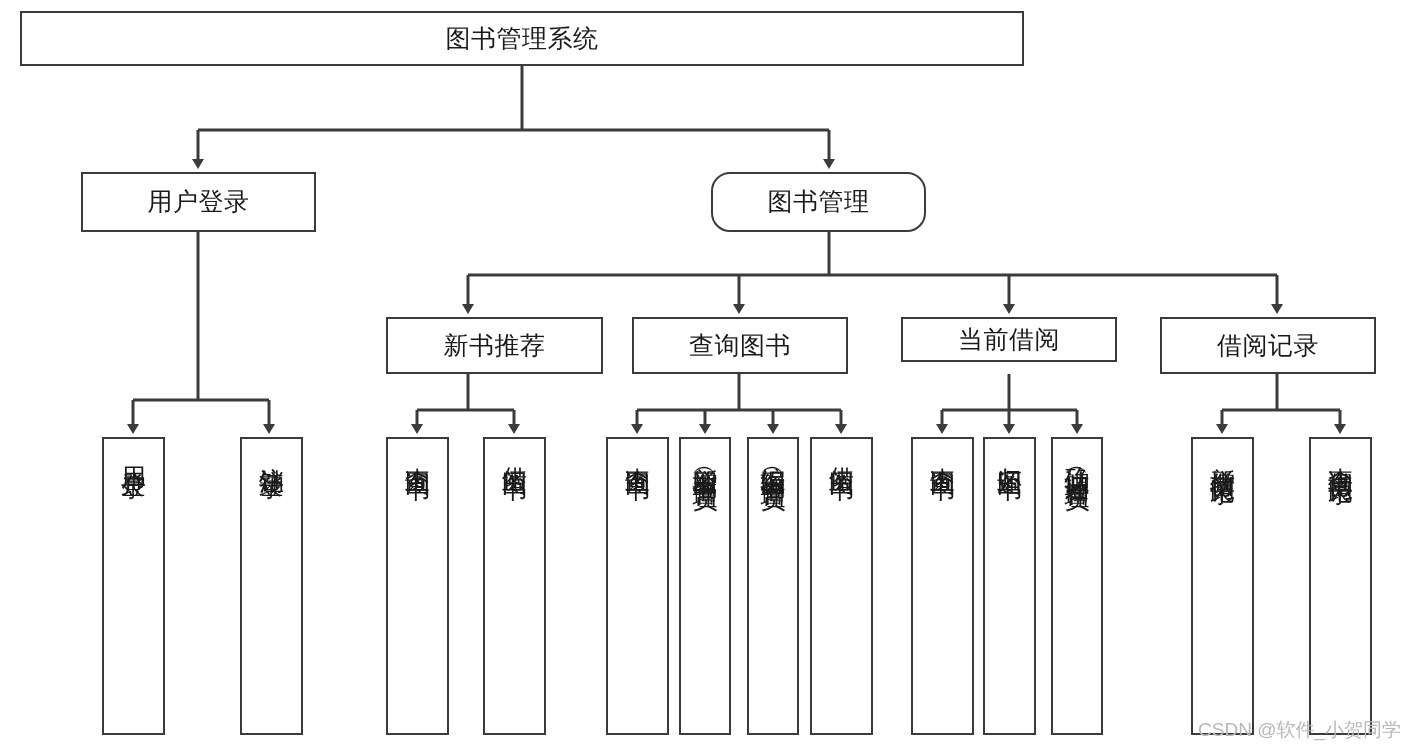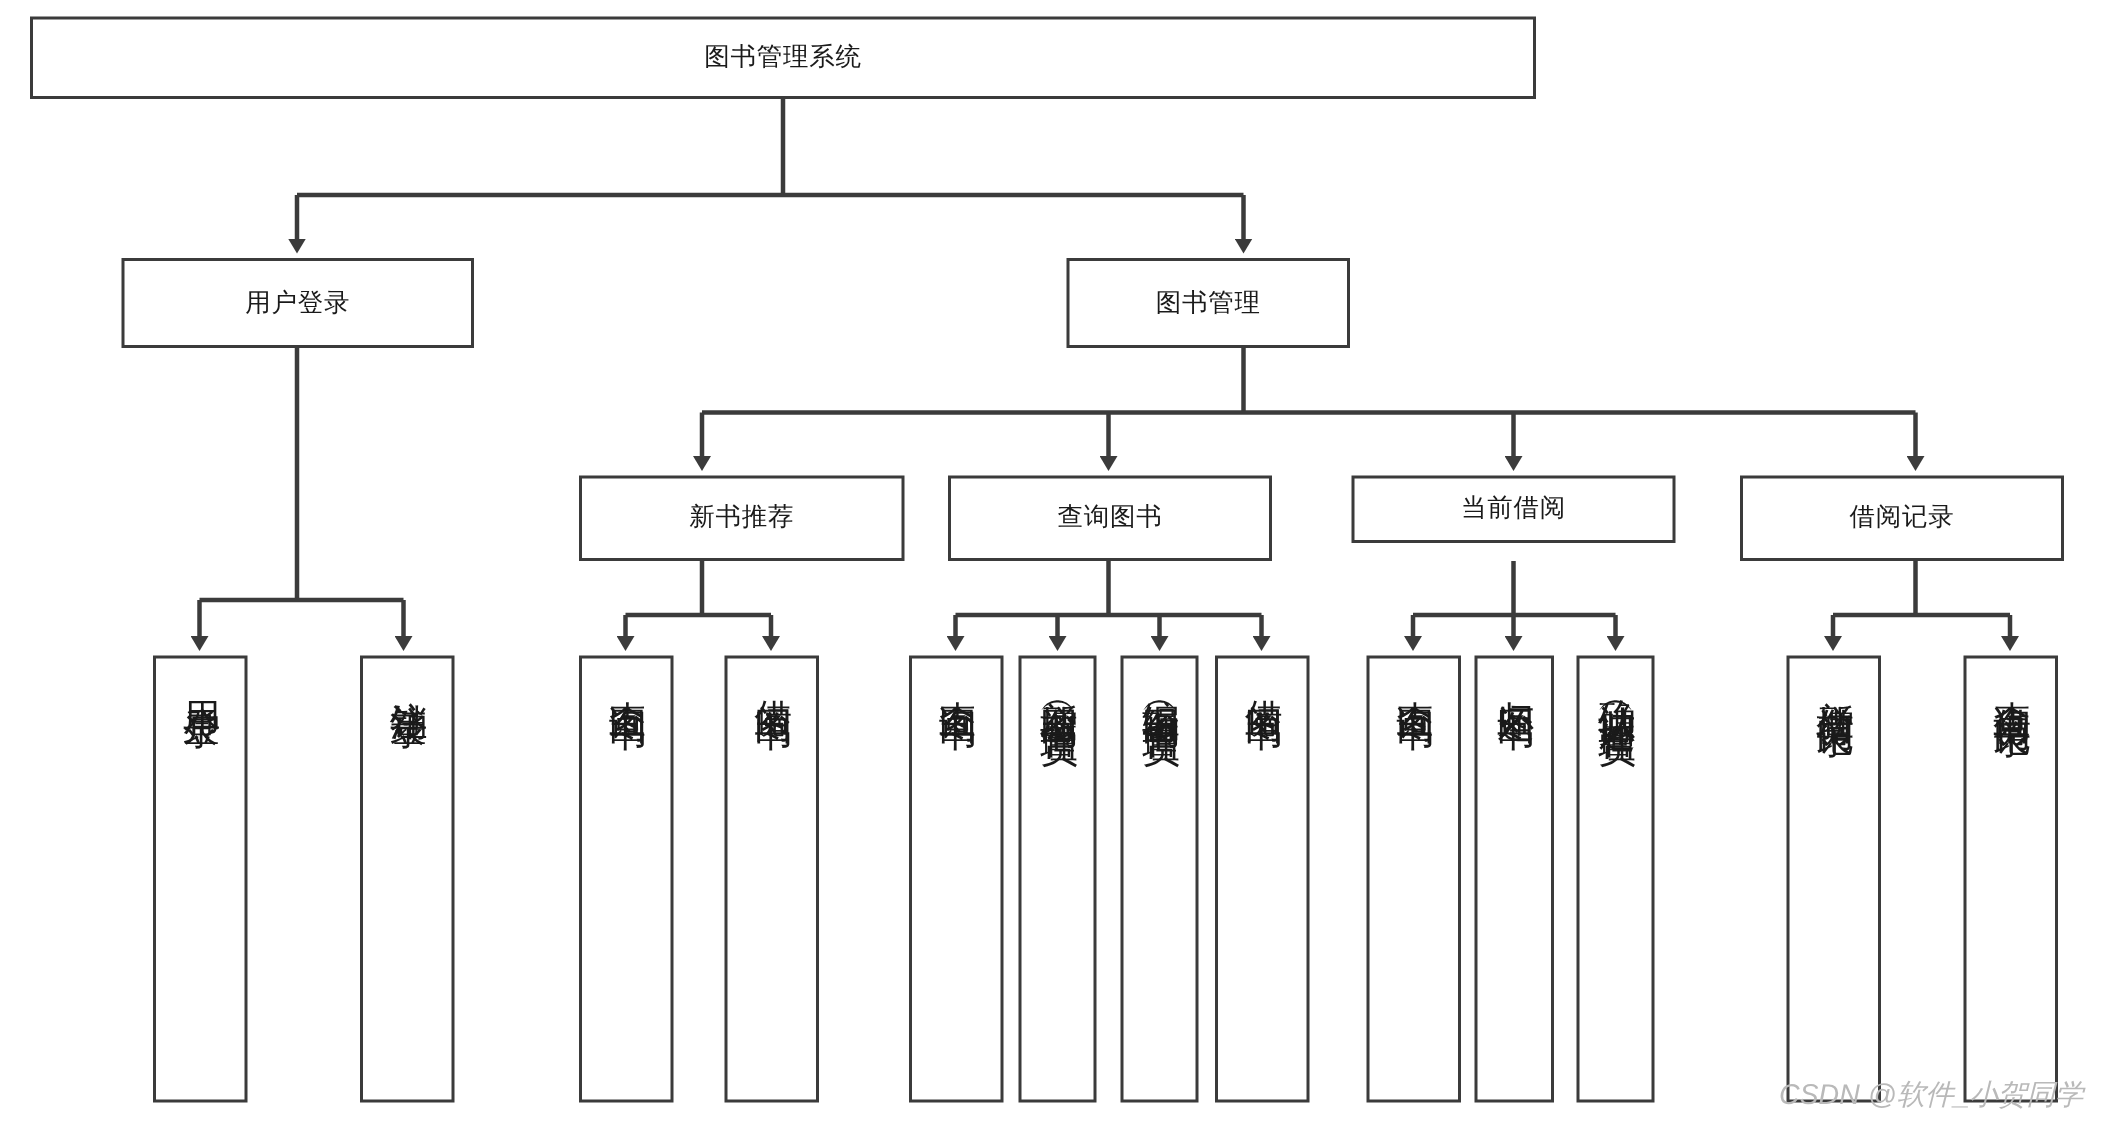--- a/index.html
+++ b/index.html
@@ -36,43 +36,42 @@
     color: #1a1a1a;
     z-index: 2;
   }
   .node .txt {
     display: block;
     text-align: center;
     line-height: 1.18;
     white-space: pre;
   }
   .h-node .txt {
-    font-size: 17px;
+    font-size: 25px;
     letter-spacing: 0.5px;
   }
   .v-node {
     align-items: flex-start;
     padding-top: 8px;
   }
   .v-node .txt {
     writing-mode: vertical-rl;
     text-orientation: upright;
     font-size: 25px;
     letter-spacing: 3px;
     line-height: 1;
   }
   .watermark {
     position: absolute;
-    right: 16px;
+    right: 4px;
     bottom: 4px;
     font-size: 19px;
     color: #b9b9b9;
     z-index: 3;
     white-space: nowrap;
-    font-style: italic;
   }
 </style>
 </head>
 <body>
 
 <div id="canvas">
 
   <svg id="wires" viewBox="0 0 1405 747" xmlns="http://www.w3.org/2000/svg">
     <defs>
       <marker id="arrow" markerWidth="10" markerHeight="12" refX="1" refY="6" orient="auto" markerUnits="userSpaceOnUse">
@@ -128,21 +127,21 @@
   </svg>
 
   <div class="node h-node" style="left:20px; top:11px; width:1004px; height:55px;">
     <span class="txt">图书管理系统</span>
   </div>
 
   <div class="node h-node" style="left:81px; top:172px; width:235px; height:60px;">
     <span class="txt">用户登录</span>
   </div>
 
-  <div class="node h-node" style="left:711px; top:172px; width:189px; height:60px;">
+  <div class="node h-node" style="left:711px; top:172px; width:215px; height:60px;border-radius:19px;">
     <span class="txt">图书管理</span>
   </div>
 
   <div class="node h-node" style="left:361px; top:317px; width:217px; height:57px;margin-left:25px;">
     <span class="txt">新书推荐</span>
   </div>
 
   <div class="node h-node" style="left:632px; top:317px; width:216px; height:57px;">
     <span class="txt">查询图书</span>
   </div>

